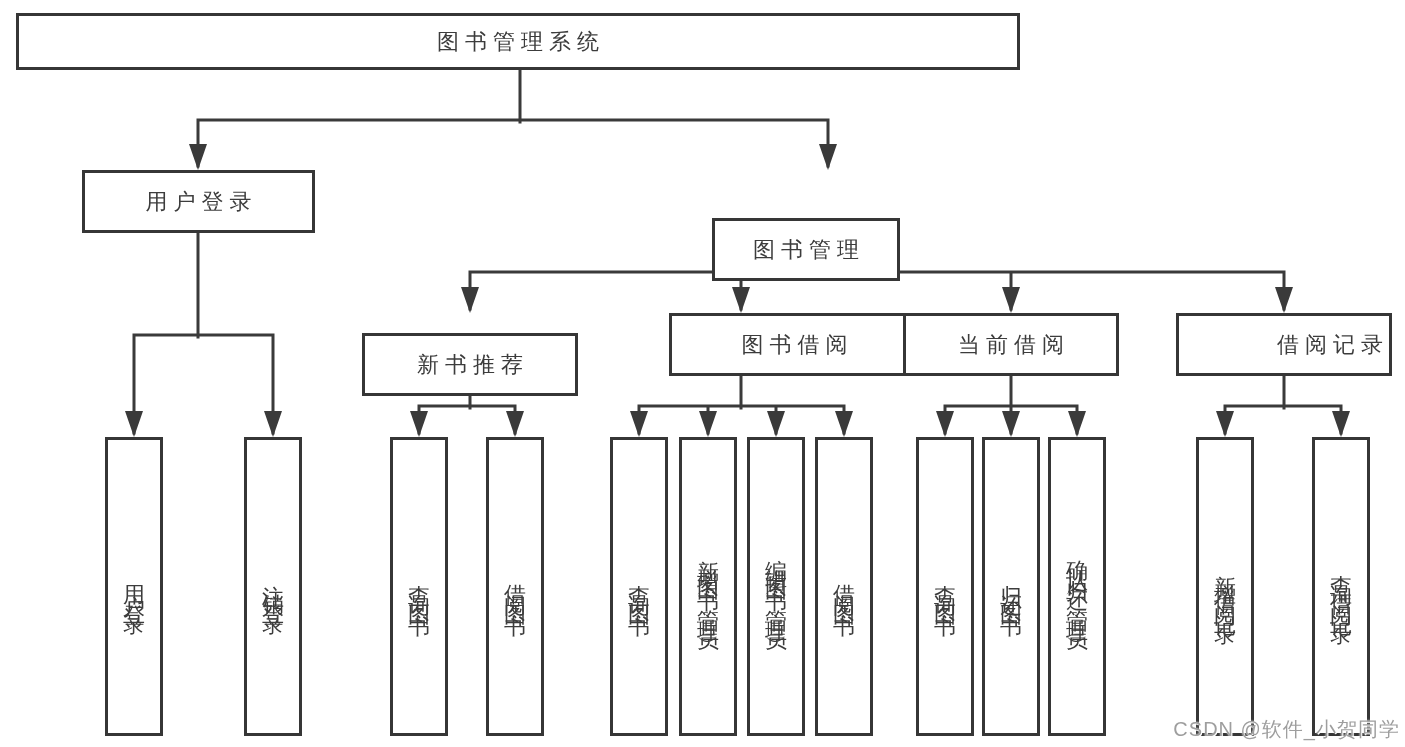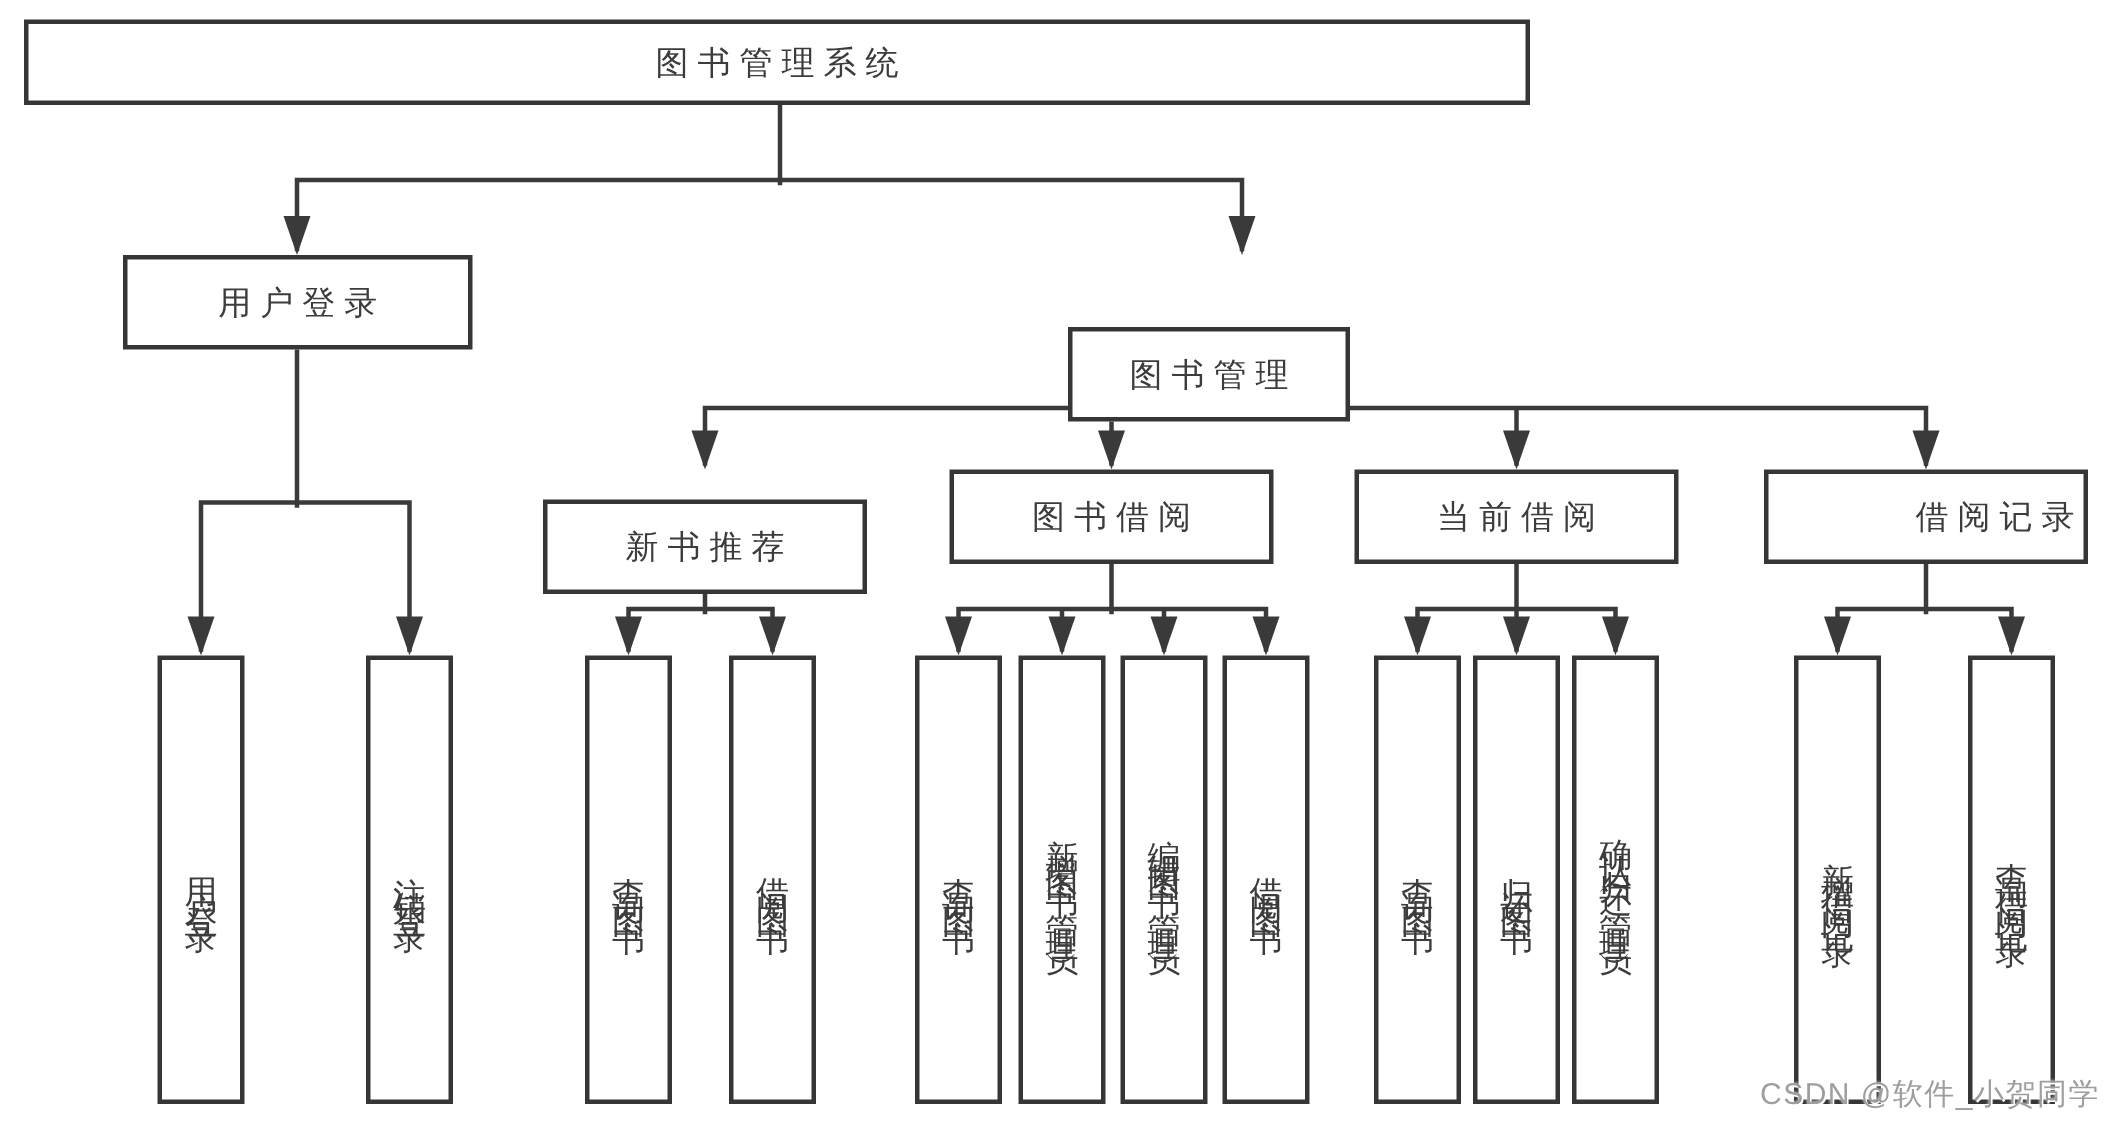--- a/index.html
+++ b/index.html
@@ -113,21 +113,21 @@
   <div class="hbox" style="left:82px; top:170px; width:233px; height:63px;">
     <span class="label">用户登录</span>
   </div>
   <div class="hbox" style="left:712px; top:170px; width:188px; height:63px;margin-top:48px;">
     <span class="label">图书管理</span>
   </div>
 
   <div class="hbox" style="left:362px; top:313px; width:216px; height:63px;margin-top:20px;">
     <span class="label">新书推荐</span>
   </div>
-  <div class="hbox" style="left:633px; top:313px; width:216px; height:63px;">
+  <div class="hbox" style="left:669px; top:313px; width:251px; height:63px;">
     <span class="label">图书借阅</span>
   </div>
   <div class="hbox" style="left:903px; top:313px; width:216px; height:63px;align-items:center;">
     <span class="label">当前借阅</span>
   </div>
   <div class="hbox" style="left:1176px; top:313px; width:216px; height:63px;justify-content:flex-end;">
     <span class="label">借阅记录</span>
   </div>
 
   <div class="vbox" style="left:105px;">

